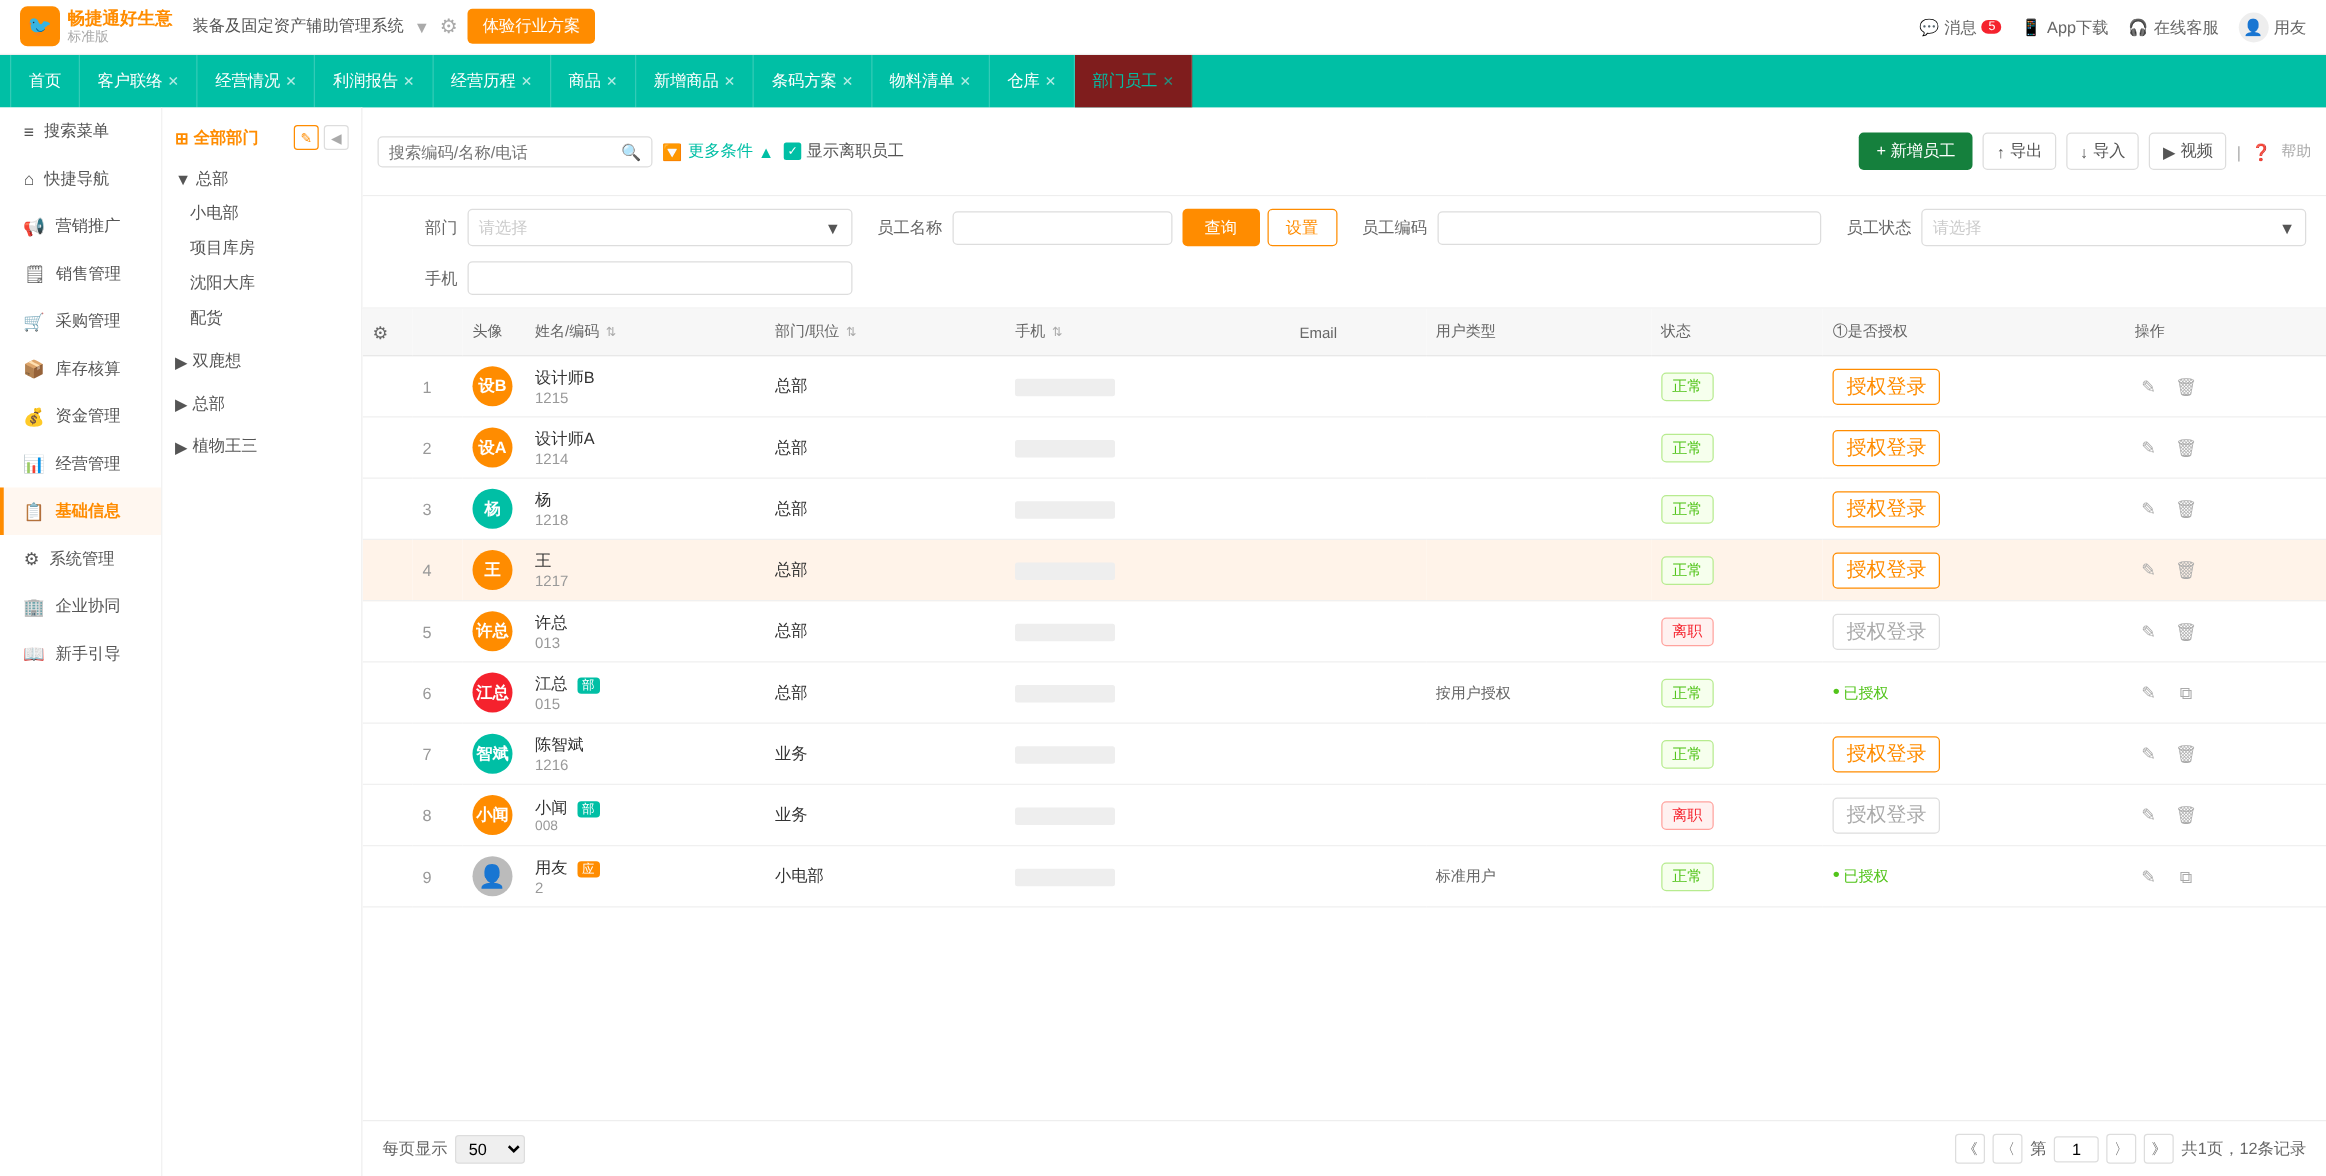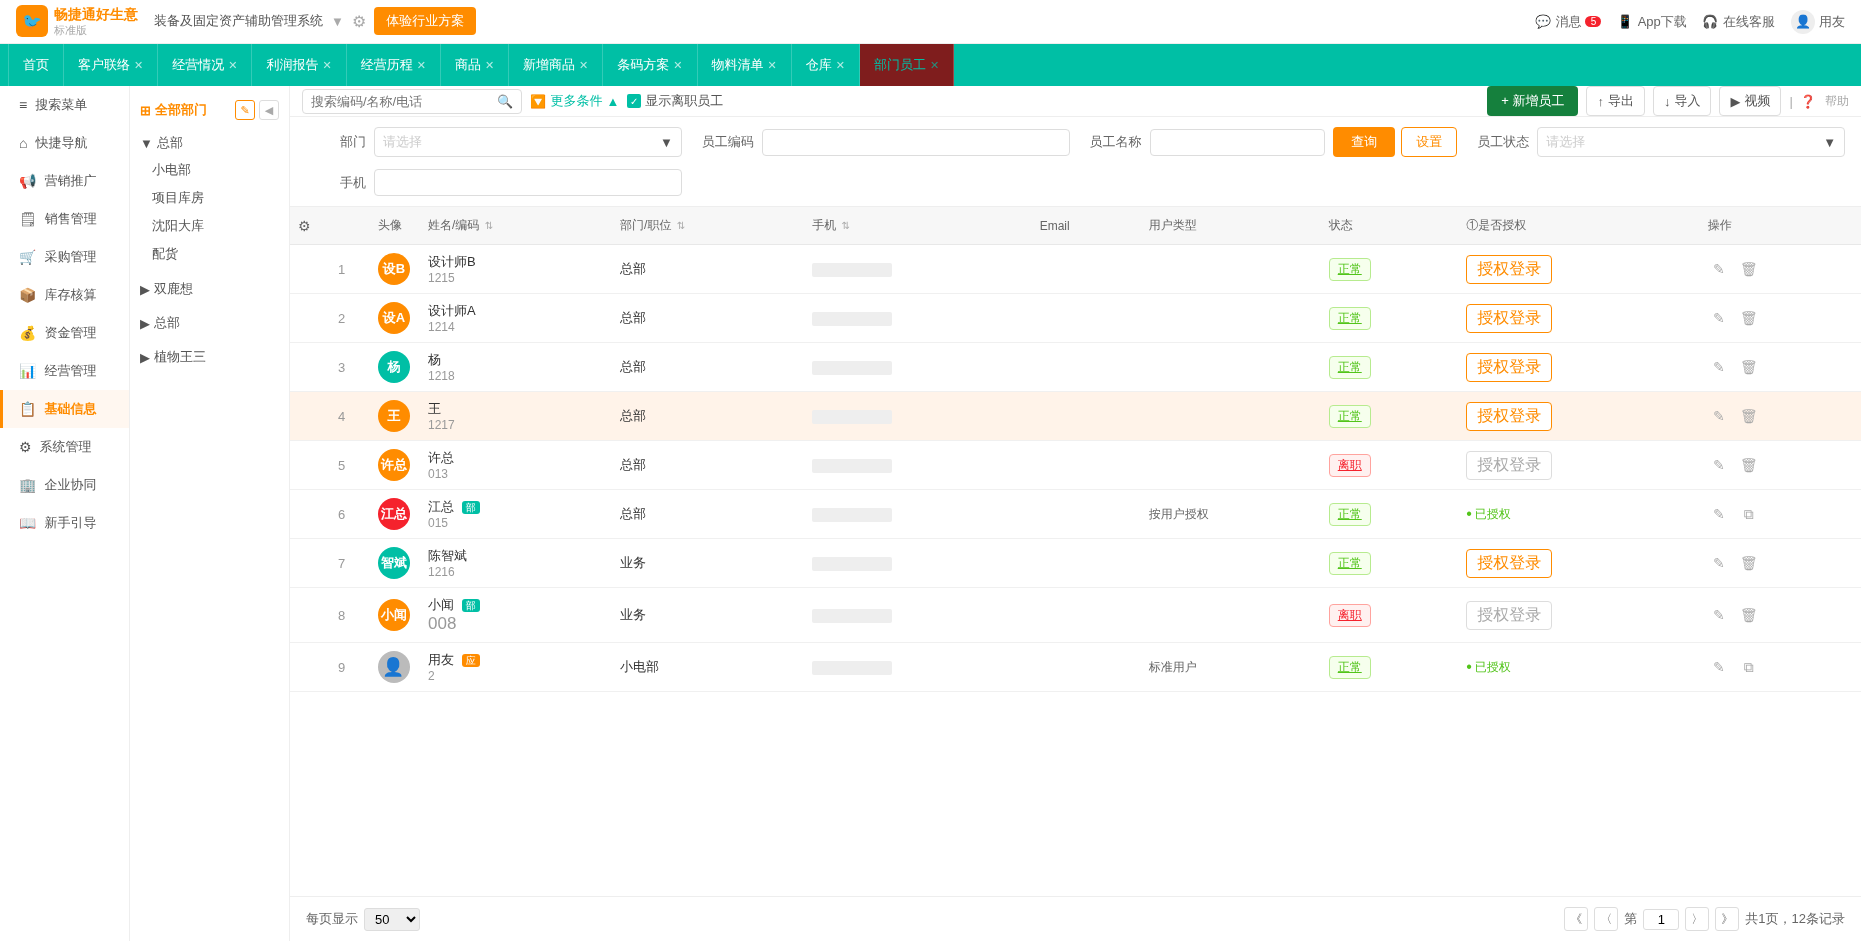--- a/index.html
+++ b/index.html
@@ -66,21 +66,21 @@
     .dept-header-icon { width: 20px; height: 20px; border: 1px solid #ddd; border-radius: 3px; display: flex; align-items: center; justify-content: center; cursor: pointer; font-size: 11px; color: #aaa; }
     .dept-group { padding: 4px 0; }
     .dept-group-header { display: flex; align-items: center; gap: 4px; padding: 4px 10px; color: #555; font-size: 13px; cursor: pointer; }
     .dept-item { padding: 5px 10px 5px 22px; font-size: 13px; color: #555; cursor: pointer; }
 
     
     .content-area { flex: 1; display: flex; flex-direction: column; overflow: hidden; }
 
     
     .toolbar {
-      background: #fff; padding: 0 12px; display: flex; align-items: center;
+      background: #fff; padding: 20px 12px; display: flex; align-items: center;
       justify-content: space-between; border-bottom: 1px solid #eee; flex-shrink: 0;
     }
     .toolbar-left { display: flex; align-items: center; gap: 8px; }
     .search-box {
       display: flex; align-items: center; border: 1px solid #ddd; border-radius: 4px;
       padding: 4px 8px; gap: 6px; background: #fff;
     }
     .search-box input { border: none; outline: none; font-size: 13px; width: 180px; color: #555; background: transparent; }
     .more-filter { display: flex; align-items: center; gap: 4px; color: #00bfa5; cursor: pointer; font-size: 13px; }
     .show-resigned { display: flex; align-items: center; gap: 4px; font-size: 13px; color: #555; cursor: pointer; }
@@ -111,21 +111,21 @@
     table { width: 100%; border-collapse: collapse; }
     thead tr { background: #f7f7f7; border-bottom: 1px solid #e8e8e8; }
     thead th { padding: 10px 8px; font-size: 12px; color: #666; font-weight: normal; text-align: left; white-space: nowrap; border-bottom: 1px solid #e8e8e8; }
     tbody tr { border-bottom: 1px solid #f0f0f0; }
     tbody tr.highlighted { background: #fff3e9; }
     tbody td { padding: 8px; font-size: 13px; color: #333; vertical-align: middle; }
     .avatar { width: 32px; height: 32px; border-radius: 50%; display: flex; align-items: center; justify-content: center; color: #fff; font-size: 13px; font-weight: bold; }
     .avatar.gray { background: #bbb; }
     .tag-dept { background: #00bfa5; color: #fff; font-size: 10px; border-radius: 3px; padding: 1px 4px; margin-left: 4px; }
     .tag-apply { background: #ff8c00; color: #fff; font-size: 10px; border-radius: 3px; padding: 1px 4px; margin-left: 4px; }
-    .status-badge { display: inline-block; padding: 2px 8px; border-radius: 4px; font-size: 12px; text-decoration: underline; }
+    .status-badge { display: inline-block; padding: 2px 8px; border-radius: 4px; font-size: 12px; }
     .status-normal { background: #f6ffed; color: #52c41a; border: 1px solid #b7eb8f; }
     .status-resigned { background: #fff1f0; color: #f5222d; border: 1px solid #ffa39e; }
     .btn-auth { background: #fff; color: #ff8c00; border: 1px solid #ff8c00; border-radius: 4px; padding: 3px 10px; cursor: pointer; font-size: 16px; }
     .auth-granted { color: #52c41a; font-size: 12px; display: flex; align-items: center; gap: 3px; }
     .auth-granted::before { content: '•'; font-size: 16px; }
     .user-permission { color: #666; font-size: 12px; }
     .op-btns { display: flex; gap: 8px; }
     .op-btn { width: 22px; height: 22px; display: flex; align-items: center; justify-content: center; cursor: pointer; color: #aaa; font-size: 14px; }
     .phone-blur { display: inline-block; background: #eee; border-radius: 2px; width: 80px; height: 14px; vertical-align: middle; }
 
@@ -364,33 +364,33 @@
 
     <div class="filter-bar">
       <div class="filter-row">
         <span class="filter-label">部门</span>
         <div class="filter-input" style="flex:1;">
           <span style="color:#ccc;">请选择</span>
           <span>▼</span>
         </div>
       </div>
       <div class="filter-row">
+        <span class="filter-label">员工名称</span>
+        <div class="filter-input" style="flex:1;">
+          <input type="text" style="border: none; outline: none; width: 100%; font-size: 13px;">
+        </div>
+        <div class="filter-btns">
+          <button class="btn-query">查询</button>
+          <button class="btn-set">设置</button>
+        </div>
+      </div>
+      <div class="filter-row">
         <span class="filter-label">员工编码</span>
         <div class="filter-input" style="flex:1;">
           <input type="text" style="border: none; outline: none; width: 100%; font-size: 13px;">
-        </div>
-      </div>
-      <div class="filter-row">
-        <span class="filter-label">员工名称</span>
-        <div class="filter-input" style="flex:1;">
-          <input type="text" style="border: none; outline: none; width: 100%; font-size: 13px;">
-        </div>
-        <div class="filter-btns">
-          <button class="btn-query">查询</button>
-          <button class="btn-set">设置</button>
         </div>
       </div>
       <div class="filter-row">
         <span class="filter-label">员工状态</span>
         <div class="filter-input" style="flex:1;">
           <span style="color:#ccc;">请选择</span>
           <span>▼</span>
         </div>
       </div>
       <div class="filter-row">
@@ -596,21 +596,21 @@
           <tr>
             <td></td>
             <td style="color:#999;">8</td>
             <td>
                 <div class="avatar" style="background:#ff8c00;">小闻</div>
               </td>
             <td>
               <div>
                 小闻 <span class="tag-dept">部</span>
               </div>
-              <div style="color:#999;font-size:17px;">008</div>
+              <div style="color:#999;font-size:11px;">008</div>
             </td>
             <td>业务</td>
             <td><span class="phone-blur"></span></td>
             <td></td>
             <td></td>
             <td><span class="status-badge status-resigned">离职</span></td>
             <td><button class="btn-auth" style="color:#aaa;border-color:#ddd;">授权登录</button></td>
             <td>
               <div class="op-btns">
                 <span class="op-btn">✎</span>

